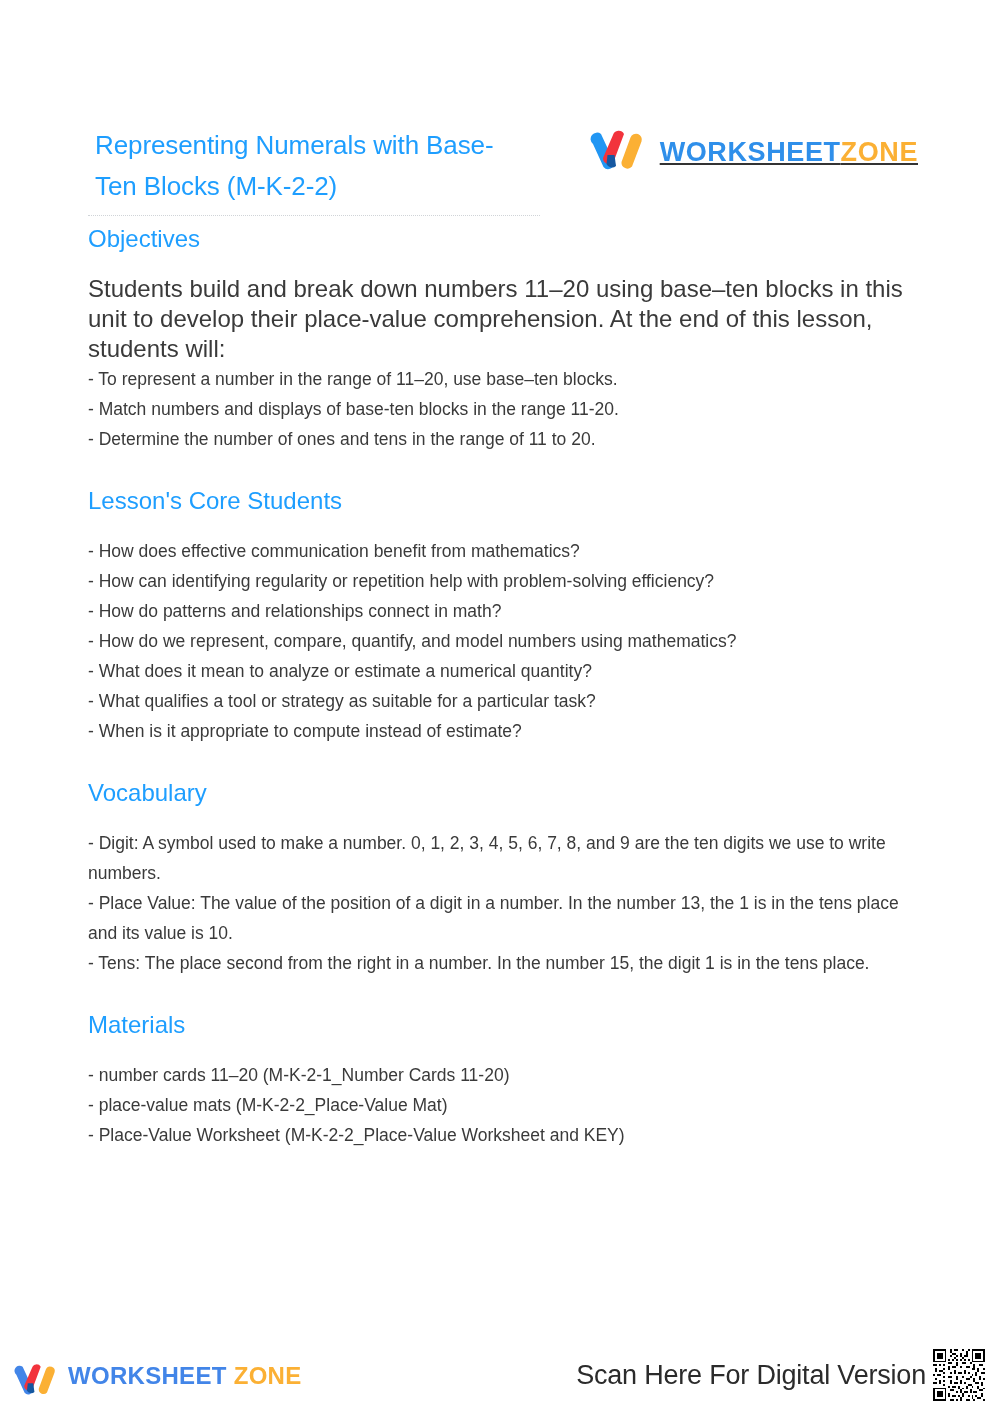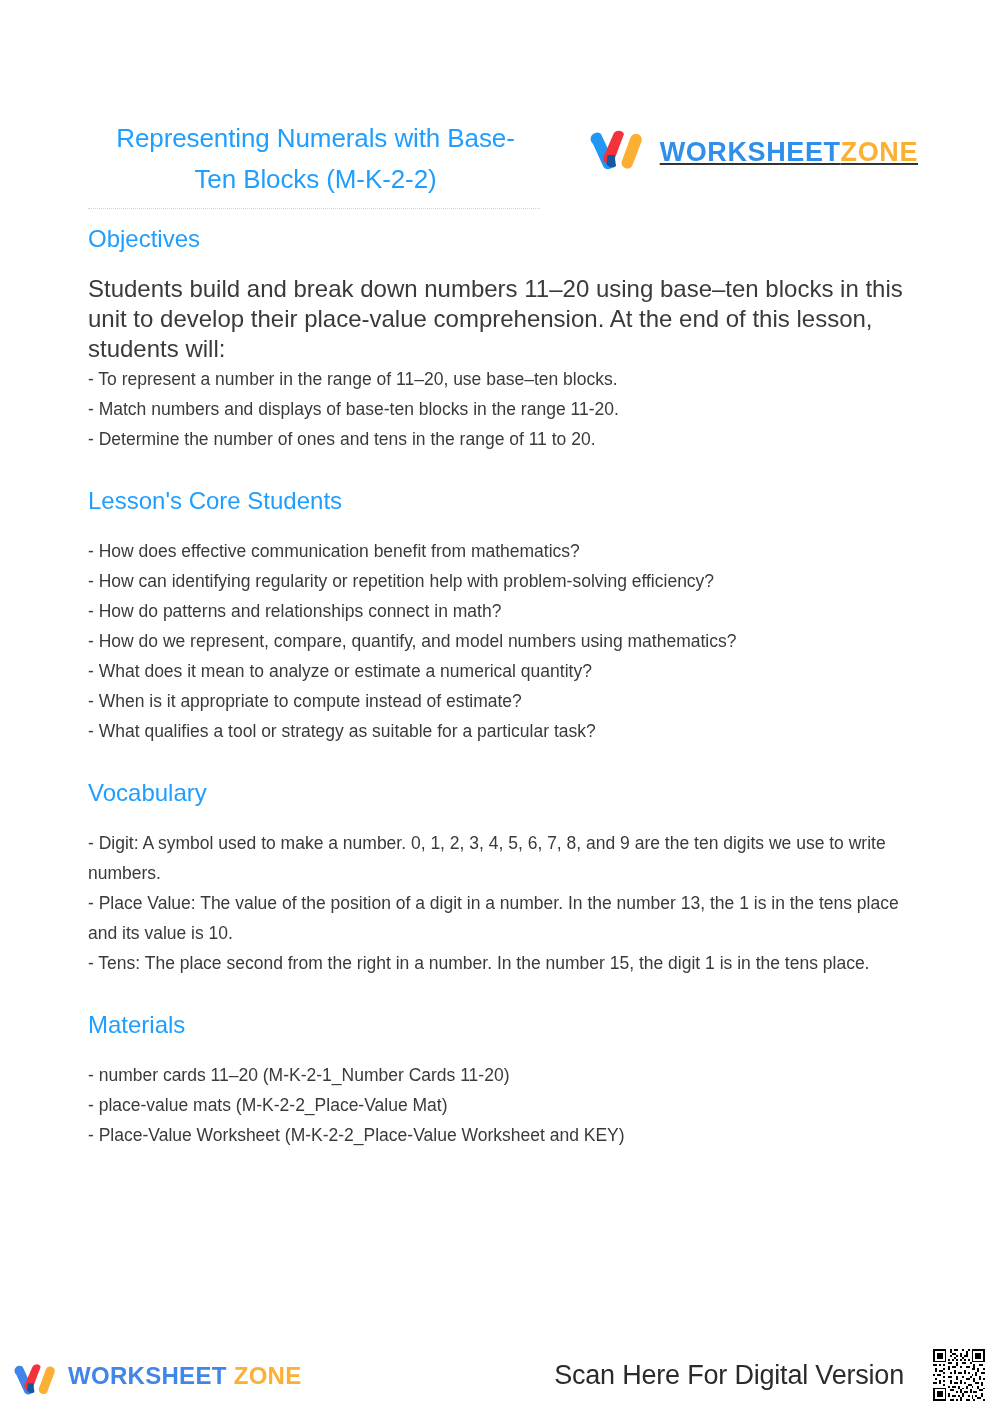--- a/index.html
+++ b/index.html
@@ -39,23 +39,22 @@
   }
   .title-block {
     width: 455px;
   }
   .doc-title {
     font-size: 26px;
     line-height: 41px;
     font-weight: 400;
     color: #1E9EFF;
     letter-spacing: -0.1px;
-    margin: 0;
+    margin: 7px;
     padding: 0;
-    text-align: center;
   }
   .title-rule {
     margin-top: 8px;
     width: 452px;
     height: 0;
     border-top: 1px dotted #d0d4d8;
   }
 
   
   .brand {
@@ -135,21 +134,21 @@
   }
   .footer-brand-text .w1 { color: #4285E8; }
   .footer-brand-text .w2 { color: #FBB034; }
 
   .footer-scan {
     position: absolute;
     right: 10px;
     bottom: 8px;
     display: flex;
     align-items: center;
-    gap: 24px;
+    gap: 2px;
   }
   .scan-label {
     font-size: 27px;
     font-weight: 400;
     color: #2b2b2b;
     letter-spacing: -0.2px;
     white-space: nowrap;
   }
   .qr-box {
     width: 62px;
@@ -207,22 +206,22 @@
 
     <div class="gap-md"></div>
 
     <div class="section">
       <h2 class="section-heading">Lesson's Core Students</h2>
       <p class="line">- How does effective communication benefit from mathematics?</p>
       <p class="line">- How can identifying regularity or repetition help with problem-solving efficiency?</p>
       <p class="line">- How do patterns and relationships connect in math?</p>
       <p class="line">- How do we represent, compare, quantify, and model numbers using mathematics?</p>
       <p class="line">- What does it mean to analyze or estimate a numerical quantity?</p>
+      <p class="line">- What qualifies a tool or strategy as suitable for a particular task?</p>
       <p class="line">- When is it appropriate to compute instead of estimate?</p>
-      <p class="line">- What qualifies a tool or strategy as suitable for a particular task?</p>
     </div>
 
     <div class="gap-md"></div>
 
     <div class="section">
       <h2 class="section-heading">Vocabulary</h2>
       <p class="line">- Digit: A symbol used to make a number. 0, 1, 2, 3, 4, 5, 6, 7, 8, and 9 are the ten digits we use to write numbers.</p>
       <p class="line">- Place Value: The value of the position of a digit in a number. In the number 13, the 1 is in the tens place and its value is 10.</p>
       <p class="line">- Tens: The place second from the right in a number. In the number 15, the digit 1 is in the tens place.</p>
     </div>

